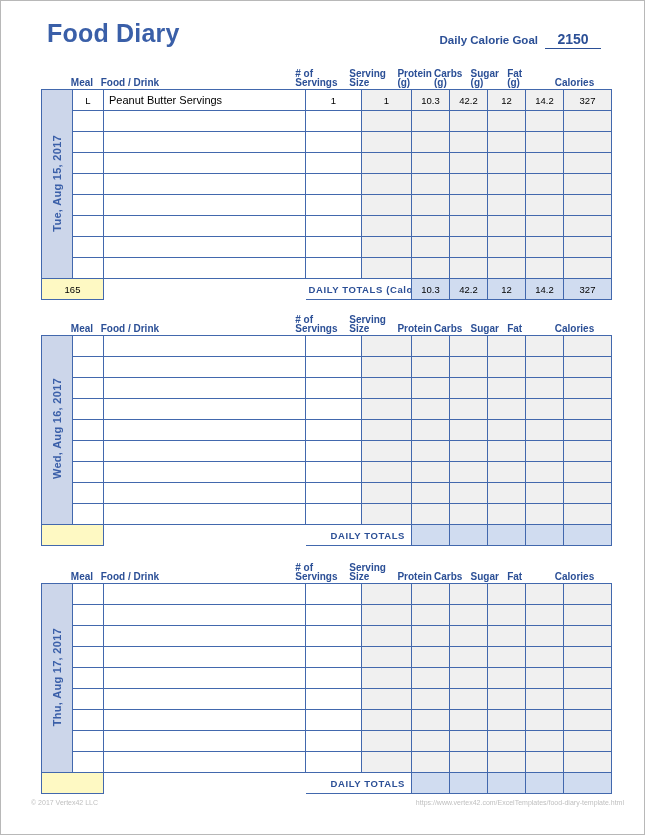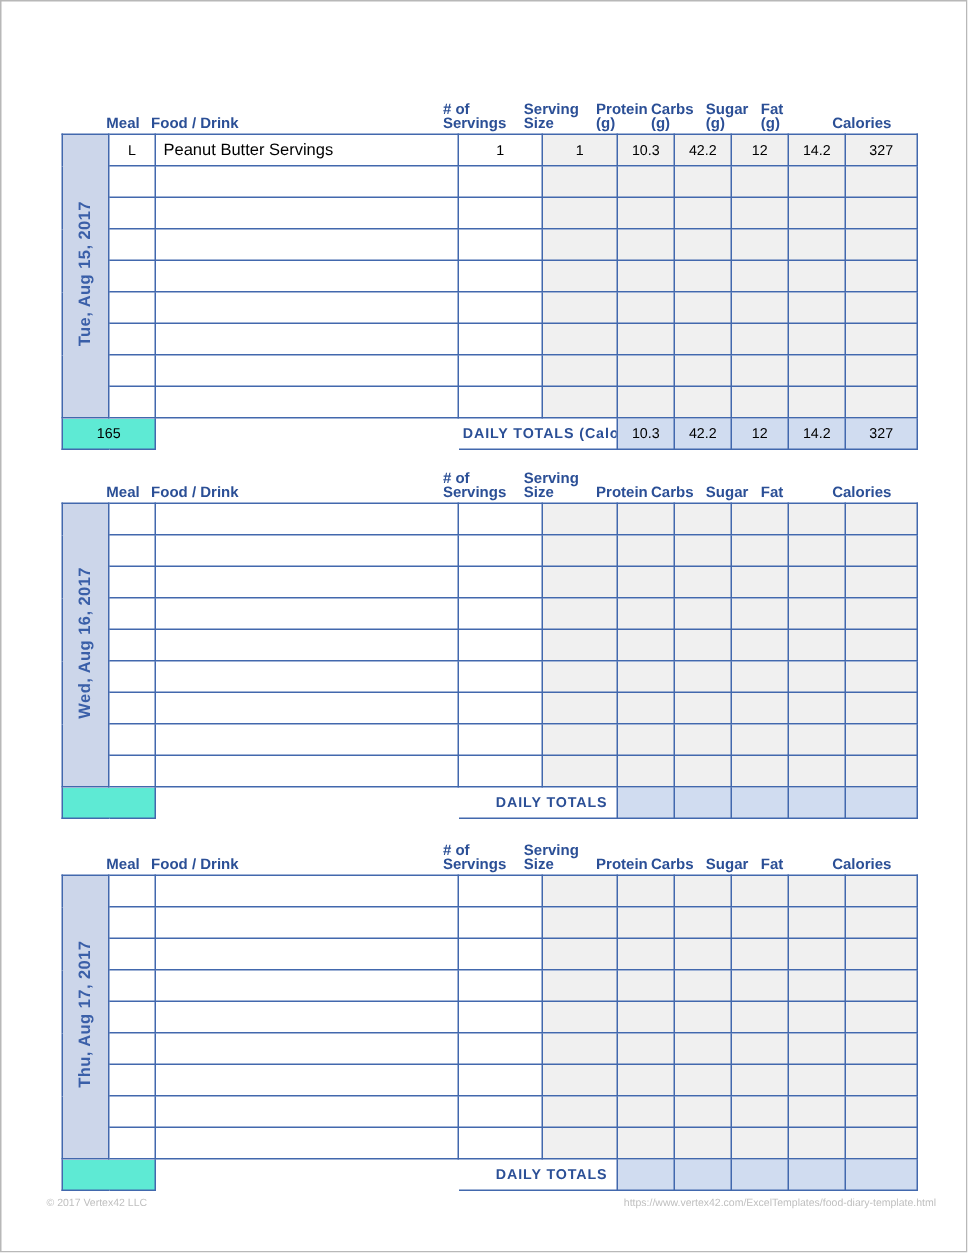--- a/index.html
+++ b/index.html
@@ -132,21 +132,21 @@
   td.shade  { background: #f0f0f0; }
   
   tr.totals td {
     height: 21px;
     font-size: 9.5px;
   }
   td.tot-left {
     text-align: center;
     font-size: 11px;
     color: #000;
-    background: #5eead4;
+    background: #fef9c3;
   }
   td.tot-label {
     text-align: right;
     padding-right: 6px;
     font-weight: bold;
     font-size: 8.6px;
     color: #2b4f96;
     letter-spacing: 0.6px;
     border-left: none;
     border-right: 1px solid #4268ad;
@@ -176,20 +176,25 @@
     color: #bfbfbf;
     white-space: nowrap;
   }
 </style>
 </head>
 <body>
 
 <div id="page">
 
   <div id="header">
+    <div id="page-title">Food Diary</div>
+    <div id="goal-wrap">
+      <span id="goal-label">Daily Calorie Goal</span>
+      <span id="goal-value">2150</span>
+    </div>
   </div>
 
   <div class="diary-block" style="top:68px;">
     <div class="col-head">
       <div class="ch c-date"></div>
       <div class="ch c-meal">Meal</div>
       <div class="ch c-food">Food / Drink</div>
       <div class="ch c-serv">
         <span class="sub"># of</span>
         <span class="sub">Servings</span>

